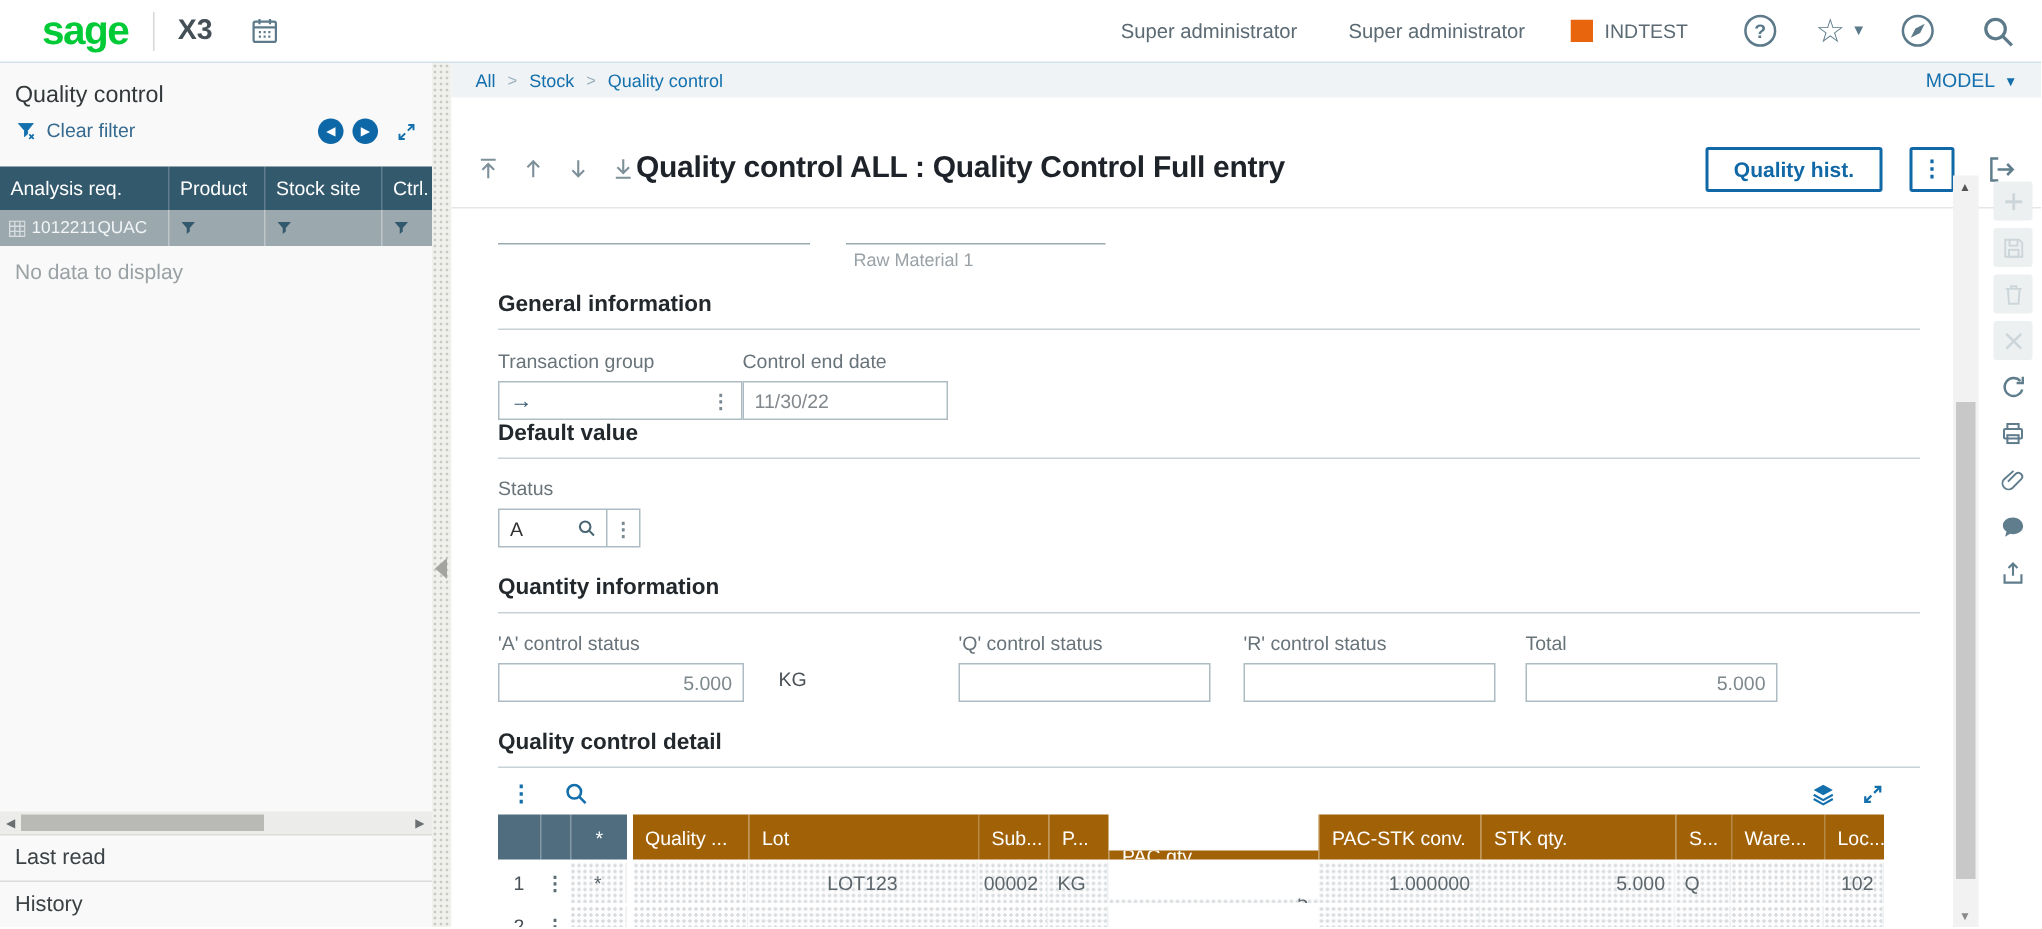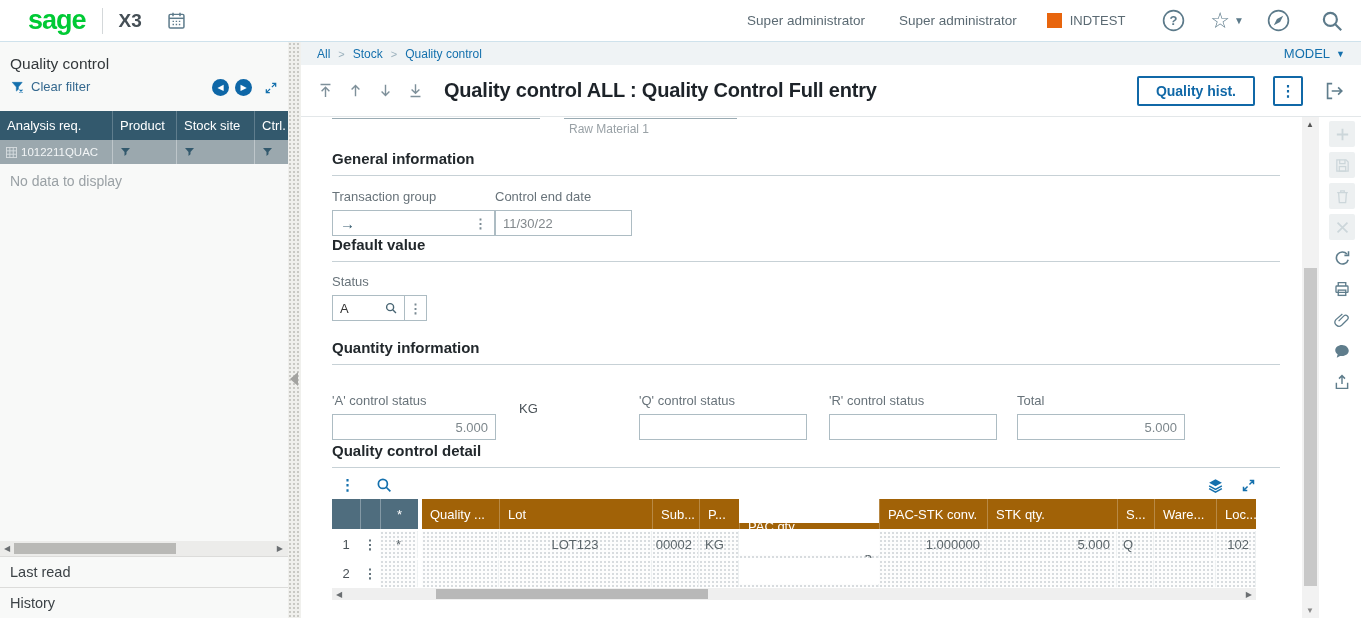--- a/index.html
+++ b/index.html
@@ -56,32 +56,32 @@
     font-size:14.5px; color:#3c4246; cursor:pointer; }
 
   
   .splitter { width:13px; background:#f0f0ed;
     background-image:radial-gradient(circle, #c9c9c4 0.9px, transparent 1.1px);
     background-size:4px 4px; position:relative; }
   .split-handle { position:absolute; top:330px; left:2px; width:0; height:0;
     border-top:7px solid transparent; border-bottom:7px solid transparent; border-right:8px solid #a3a3a0; }
 
   
-  .main { flex:1; position:relative; background:#fff; display:flex; flex-direction:column; }
+  .main { flex:1; position:relative; background:#fff; display:flex; flex-direction:column;gap:22px; }
   .crumbbar { height:23px; background:#eff3f5; display:flex; align-items:center; padding:0 16px; font-size:12px; }
   .crumb { color:#1470ad; cursor:pointer; }
   .crumb-sep { color:#9ab0bc; margin:0 8px; font-size:11px; }
   .model { margin-left:auto; color:#1470ad; font-size:13px; display:flex; align-items:center; gap:6px; cursor:pointer; }
   .model .caret { font-size:9px; }
 
   .page-header { height:52px; display:flex; align-items:center; padding:0 10px 0 16px;
     border-bottom:1px solid #e3e7e9; }
   .rec-nav { display:flex; align-items:center; gap:13px; color:#7e909a; }
   .rec-nav button { background:none; border:none; color:#7e909a; cursor:pointer; padding:0; }
-  .page-title { margin-left:20px; font-size:20px; font-weight:bold; color:#1d2329; letter-spacing:-.2px; }
+  .page-title { font-size:20px; font-weight:bold; color:#1d2329; letter-spacing:-.2px; }
   .hdr-spacer { flex:1; }
   .hdr-btn { background:#fff; border:2px solid #1068a7; color:#1068a7; font-weight:bold; font-size:14px;
     height:30px; padding:0 17px; border-radius:2px; cursor:pointer; margin-right:18px;
     font-family:"Liberation Sans", sans-serif; }
   .kebab-btn { width:30px; padding:0; font-size:15px; line-height:26px; }
   .exit-btn { background:none; border:none; color:#5f7d8c; cursor:pointer; margin:0 6px 0 2px; }
 
   .content { flex:1; padding-left:31px; position:relative; overflow:hidden; }
   .cutoffs { display:flex; height:2px; margin-top:0; }
   .cut1 { width:208px; border-bottom:1px solid #9aabb3; }
@@ -102,21 +102,21 @@
   .tg-arrow { color:#33596d; font-size:15px; }
   .in-kebab { margin-left:auto; color:#7a8a93; font-weight:bold; font-size:13px; }
   .val-gray { color:#82888c; }
 
   .fg-status { margin-top:12px; width:95px; }
   .status-input { padding-right:4px; }
   .status-val { flex:1; }
   .status-div { width:1px; height:24px; background:#adbcc3; margin:0 4px 0 6px; }
 
   .qtyrow { position:relative; height:47px; margin-top:12px; }
-  .qg { position:absolute; top:16px; }
+  .qg { position:absolute; top:0; }
   .num-in { justify-content:flex-end; color:#7d878c; }
   .qa { left:0; width:164px; } .unit { position:absolute; left:187px; top:24px; font-size:13px; color:#4a5258; }
   .qq { left:307px; width:168px; } .qr { left:497px; width:168px; } .qt { left:685px; width:168px; }
 
   .grid-toolbar { display:flex; align-items:center; width:924px; height:24px; margin-top:5px; }
   .gt-kebab { color:#1470ad; font-weight:bold; font-size:15px; background:none; border:none; cursor:pointer; margin-left:8px; }
   .gt-search { background:none; border:none; color:#1470ad; cursor:pointer; margin-left:20px; }
   .gt-right { margin-left:auto; display:flex; align-items:center; gap:16px; }
   .gt-right button { background:none; border:none; color:#1470ad; cursor:pointer; }
 

